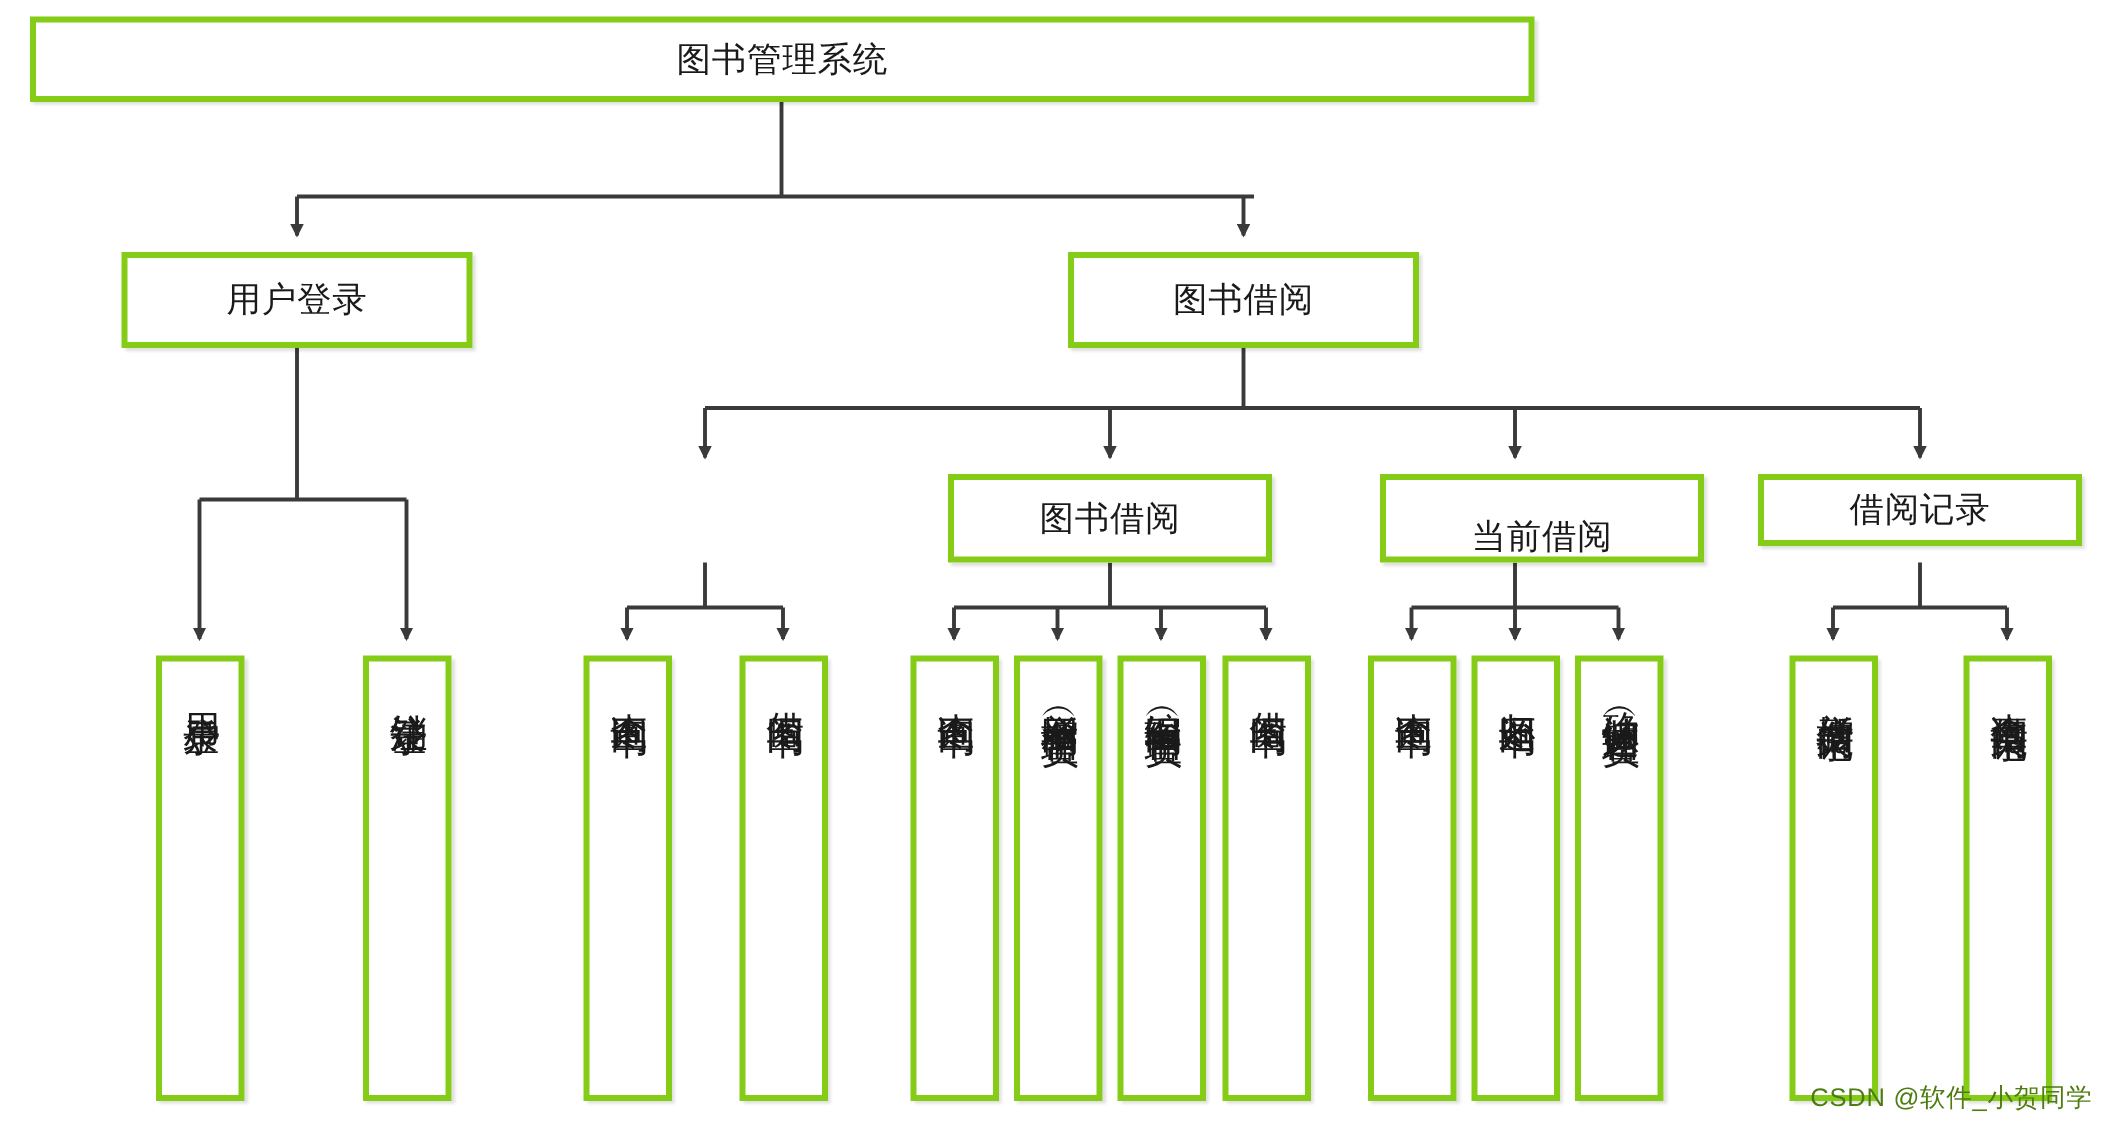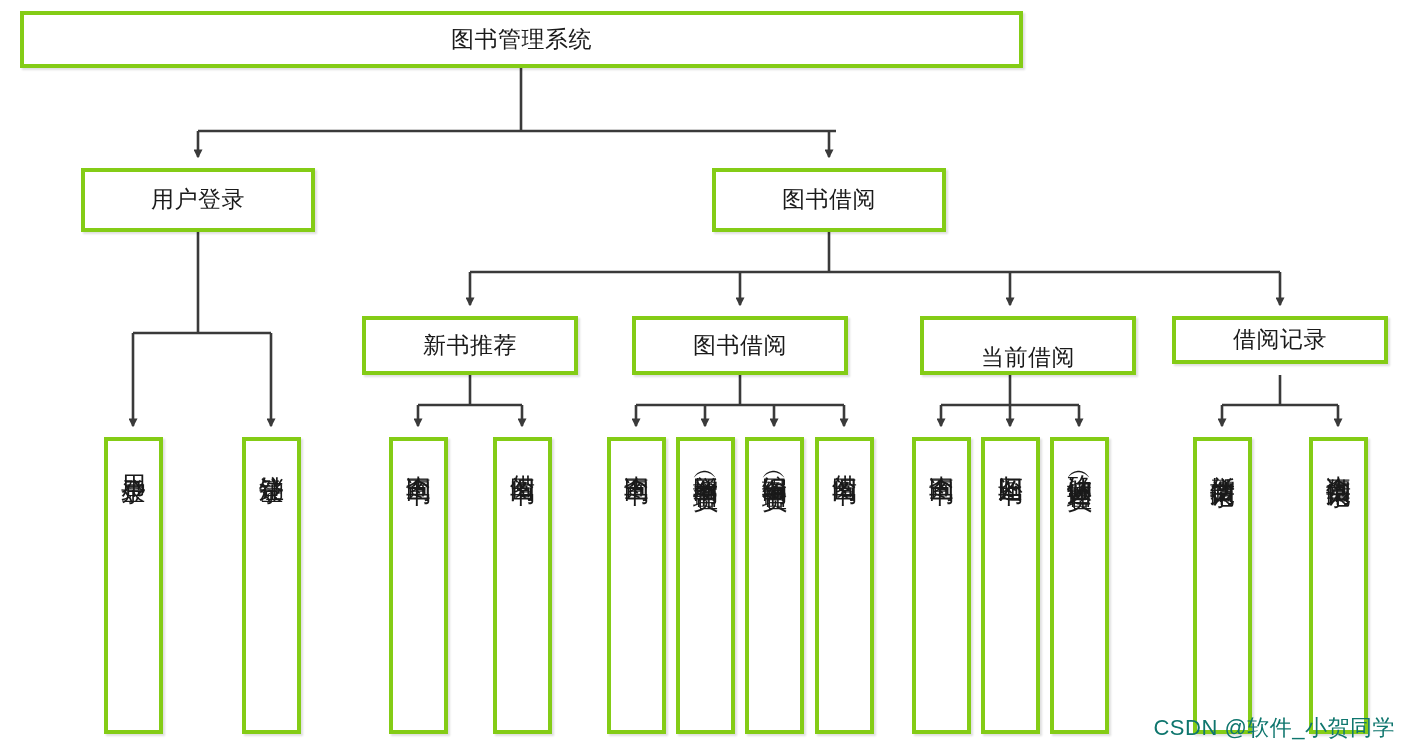--- a/index.html
+++ b/index.html
@@ -57,22 +57,22 @@
     text-orientation: upright;
     font-size: 25px;
     letter-spacing: 2px;
     line-height: 1;
     white-space: nowrap;
   }
   .watermark {
     position: absolute;
     right: 10px;
     bottom: 4px;
-    font-size: 22px;
-    color: #0f766e;
+    font-size: 17px;
+    color: #4d7c0f;
     letter-spacing: 0.5px;
     white-space: nowrap;
   }
 </style>
 </head>
 <body>
 
 <div id="diagram-root">
 
   <svg class="edges" viewBox="0 0 1405 747" xmlns="http://www.w3.org/2000/svg">
@@ -129,23 +129,20 @@
     <span class="label">图书管理系统</span>
   </div>
 
   <div class="node horizontal" style="left:81px; top:168px; width:234px; height:64px;">
     <span class="label">用户登录</span>
   </div>
   <div class="node horizontal" style="left:712px; top:168px; width:234px; height:64px;">
     <span class="label">图书借阅</span>
   </div>
 
-  <div class="node horizontal" style="left:362px; top:316px; width:216px; height:59px;">
-    <span class="label">新书推荐</span>
-  </div>
   <div class="node horizontal" style="left:632px; top:316px; width:216px; height:59px;">
     <span class="label">图书借阅</span>
   </div>
   <div class="node horizontal" style="left:920px; top:316px; width:216px; height:59px;align-items:flex-end;">
     <span class="label">当前借阅</span>
   </div>
   <div class="node horizontal" style="left:1172px; top:316px; width:216px; height:48px;">
     <span class="label">借阅记录</span>
   </div>
 

